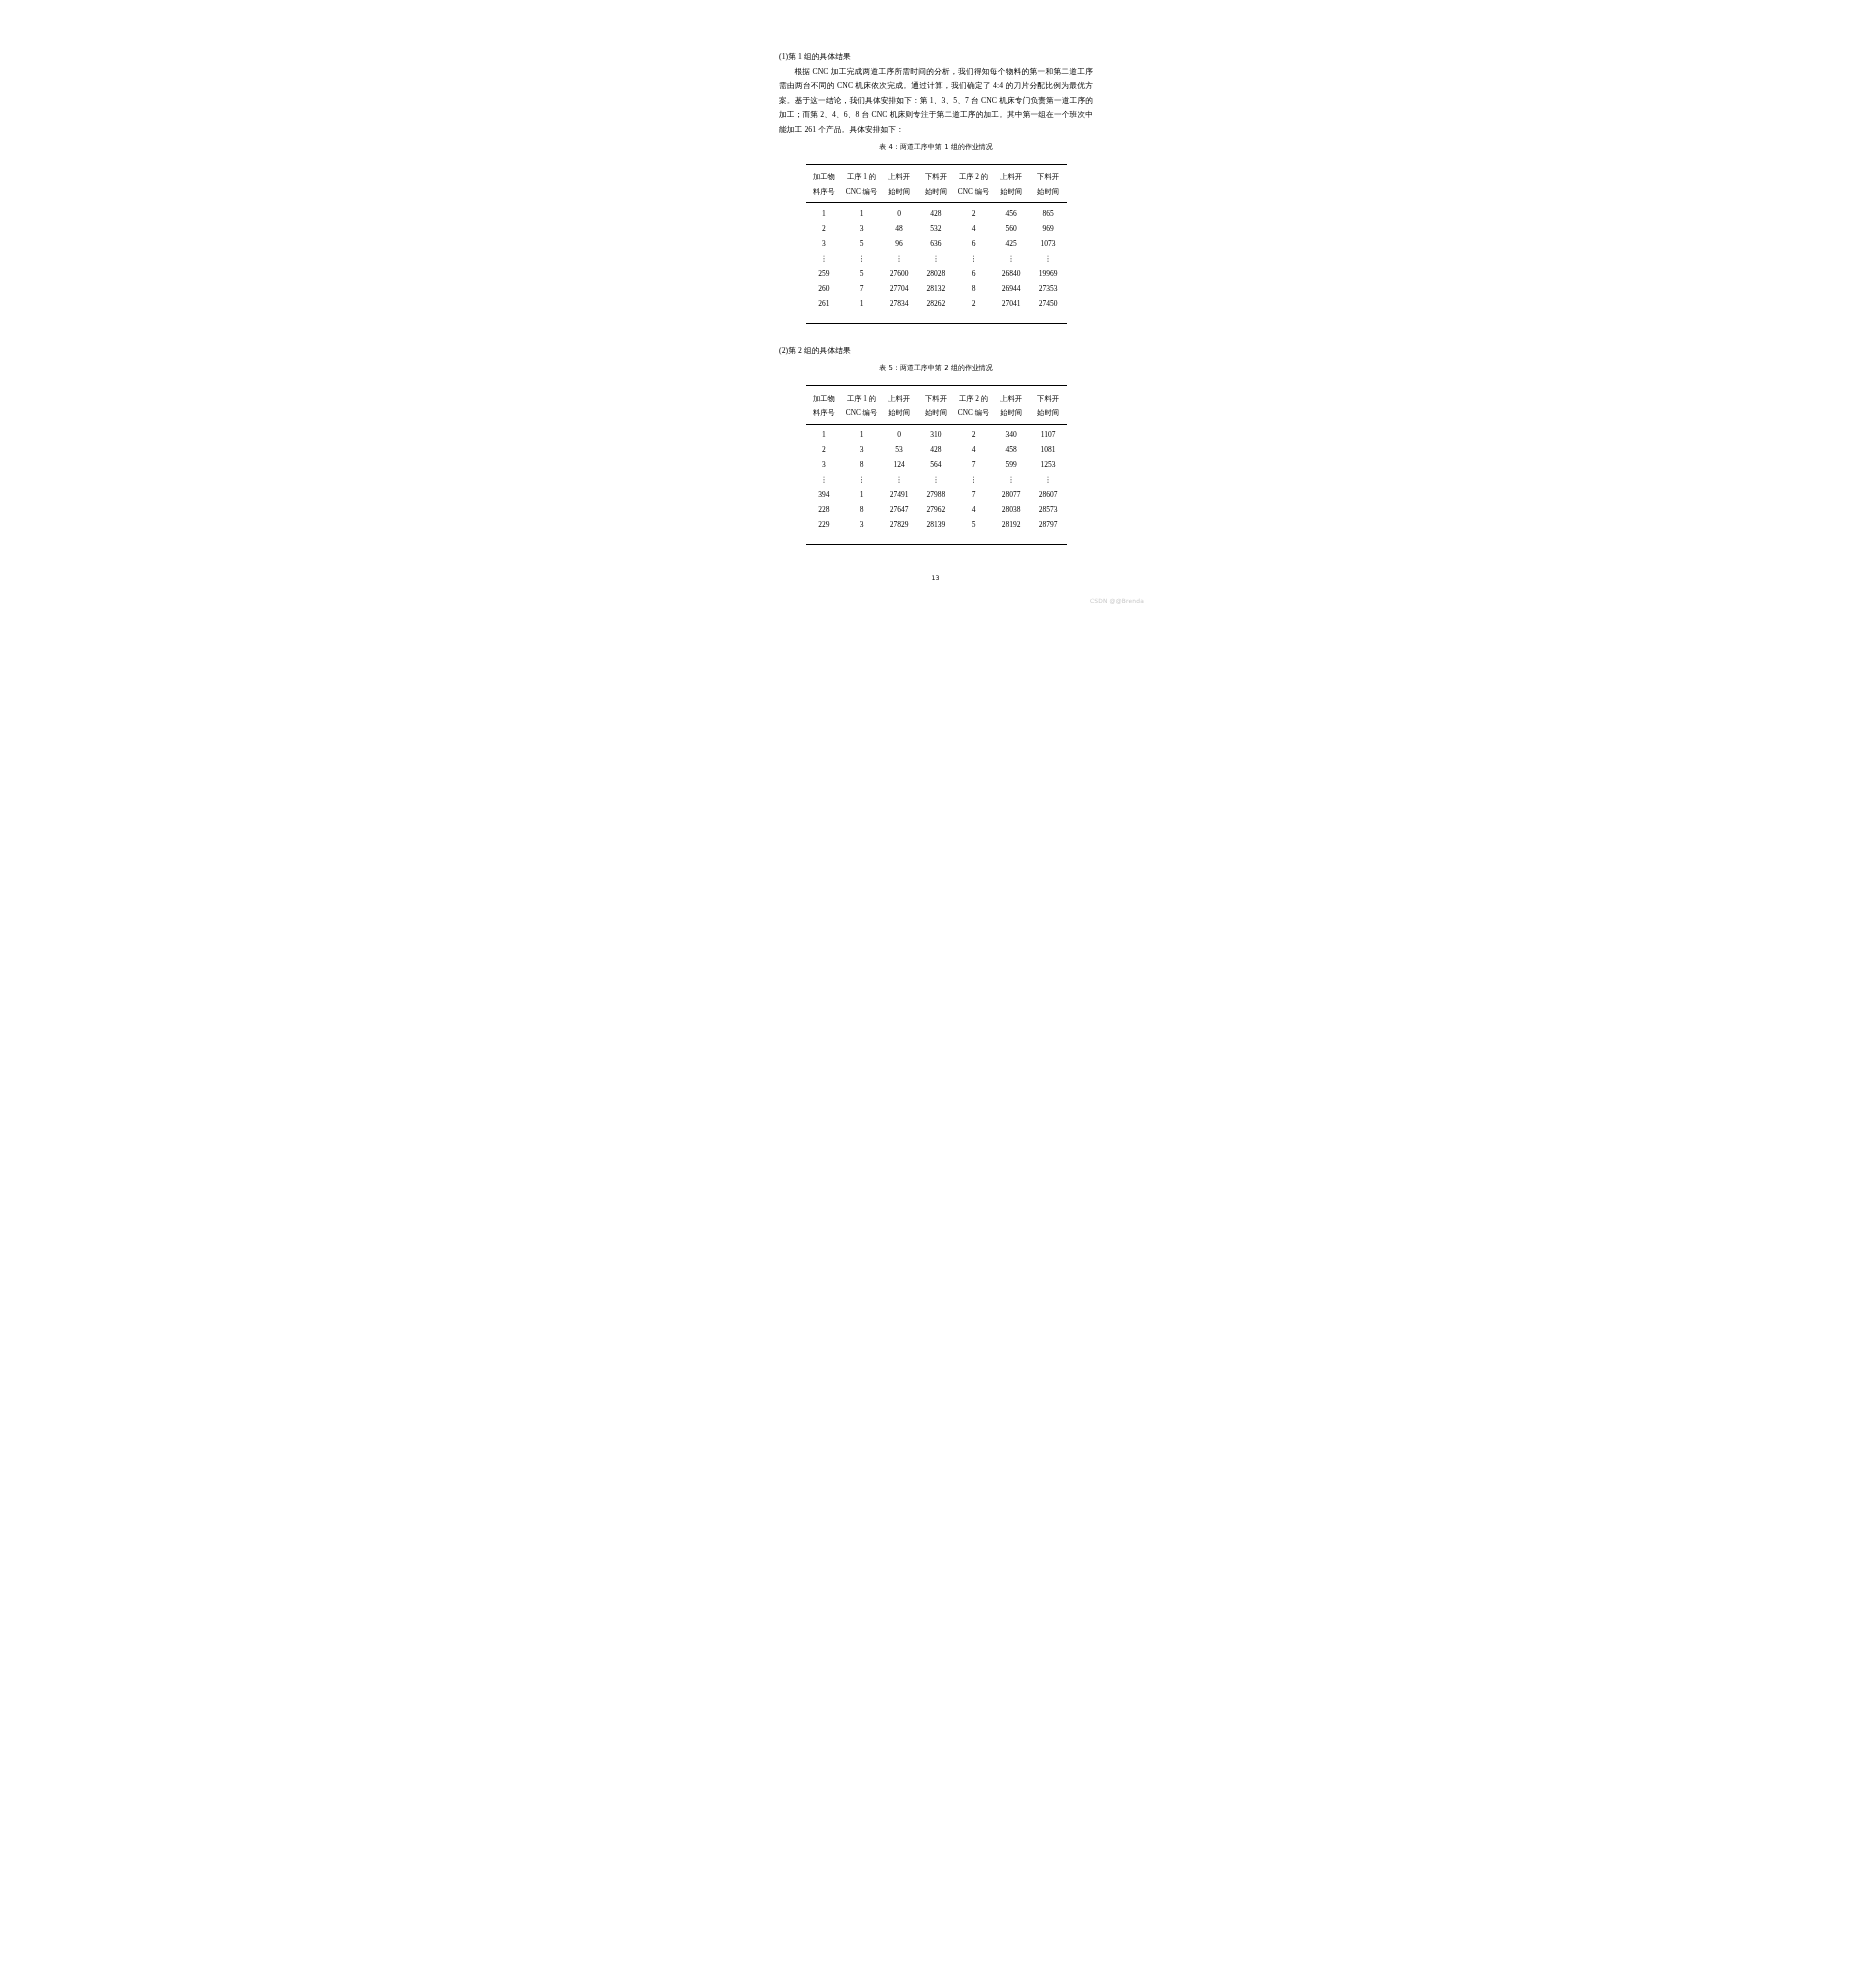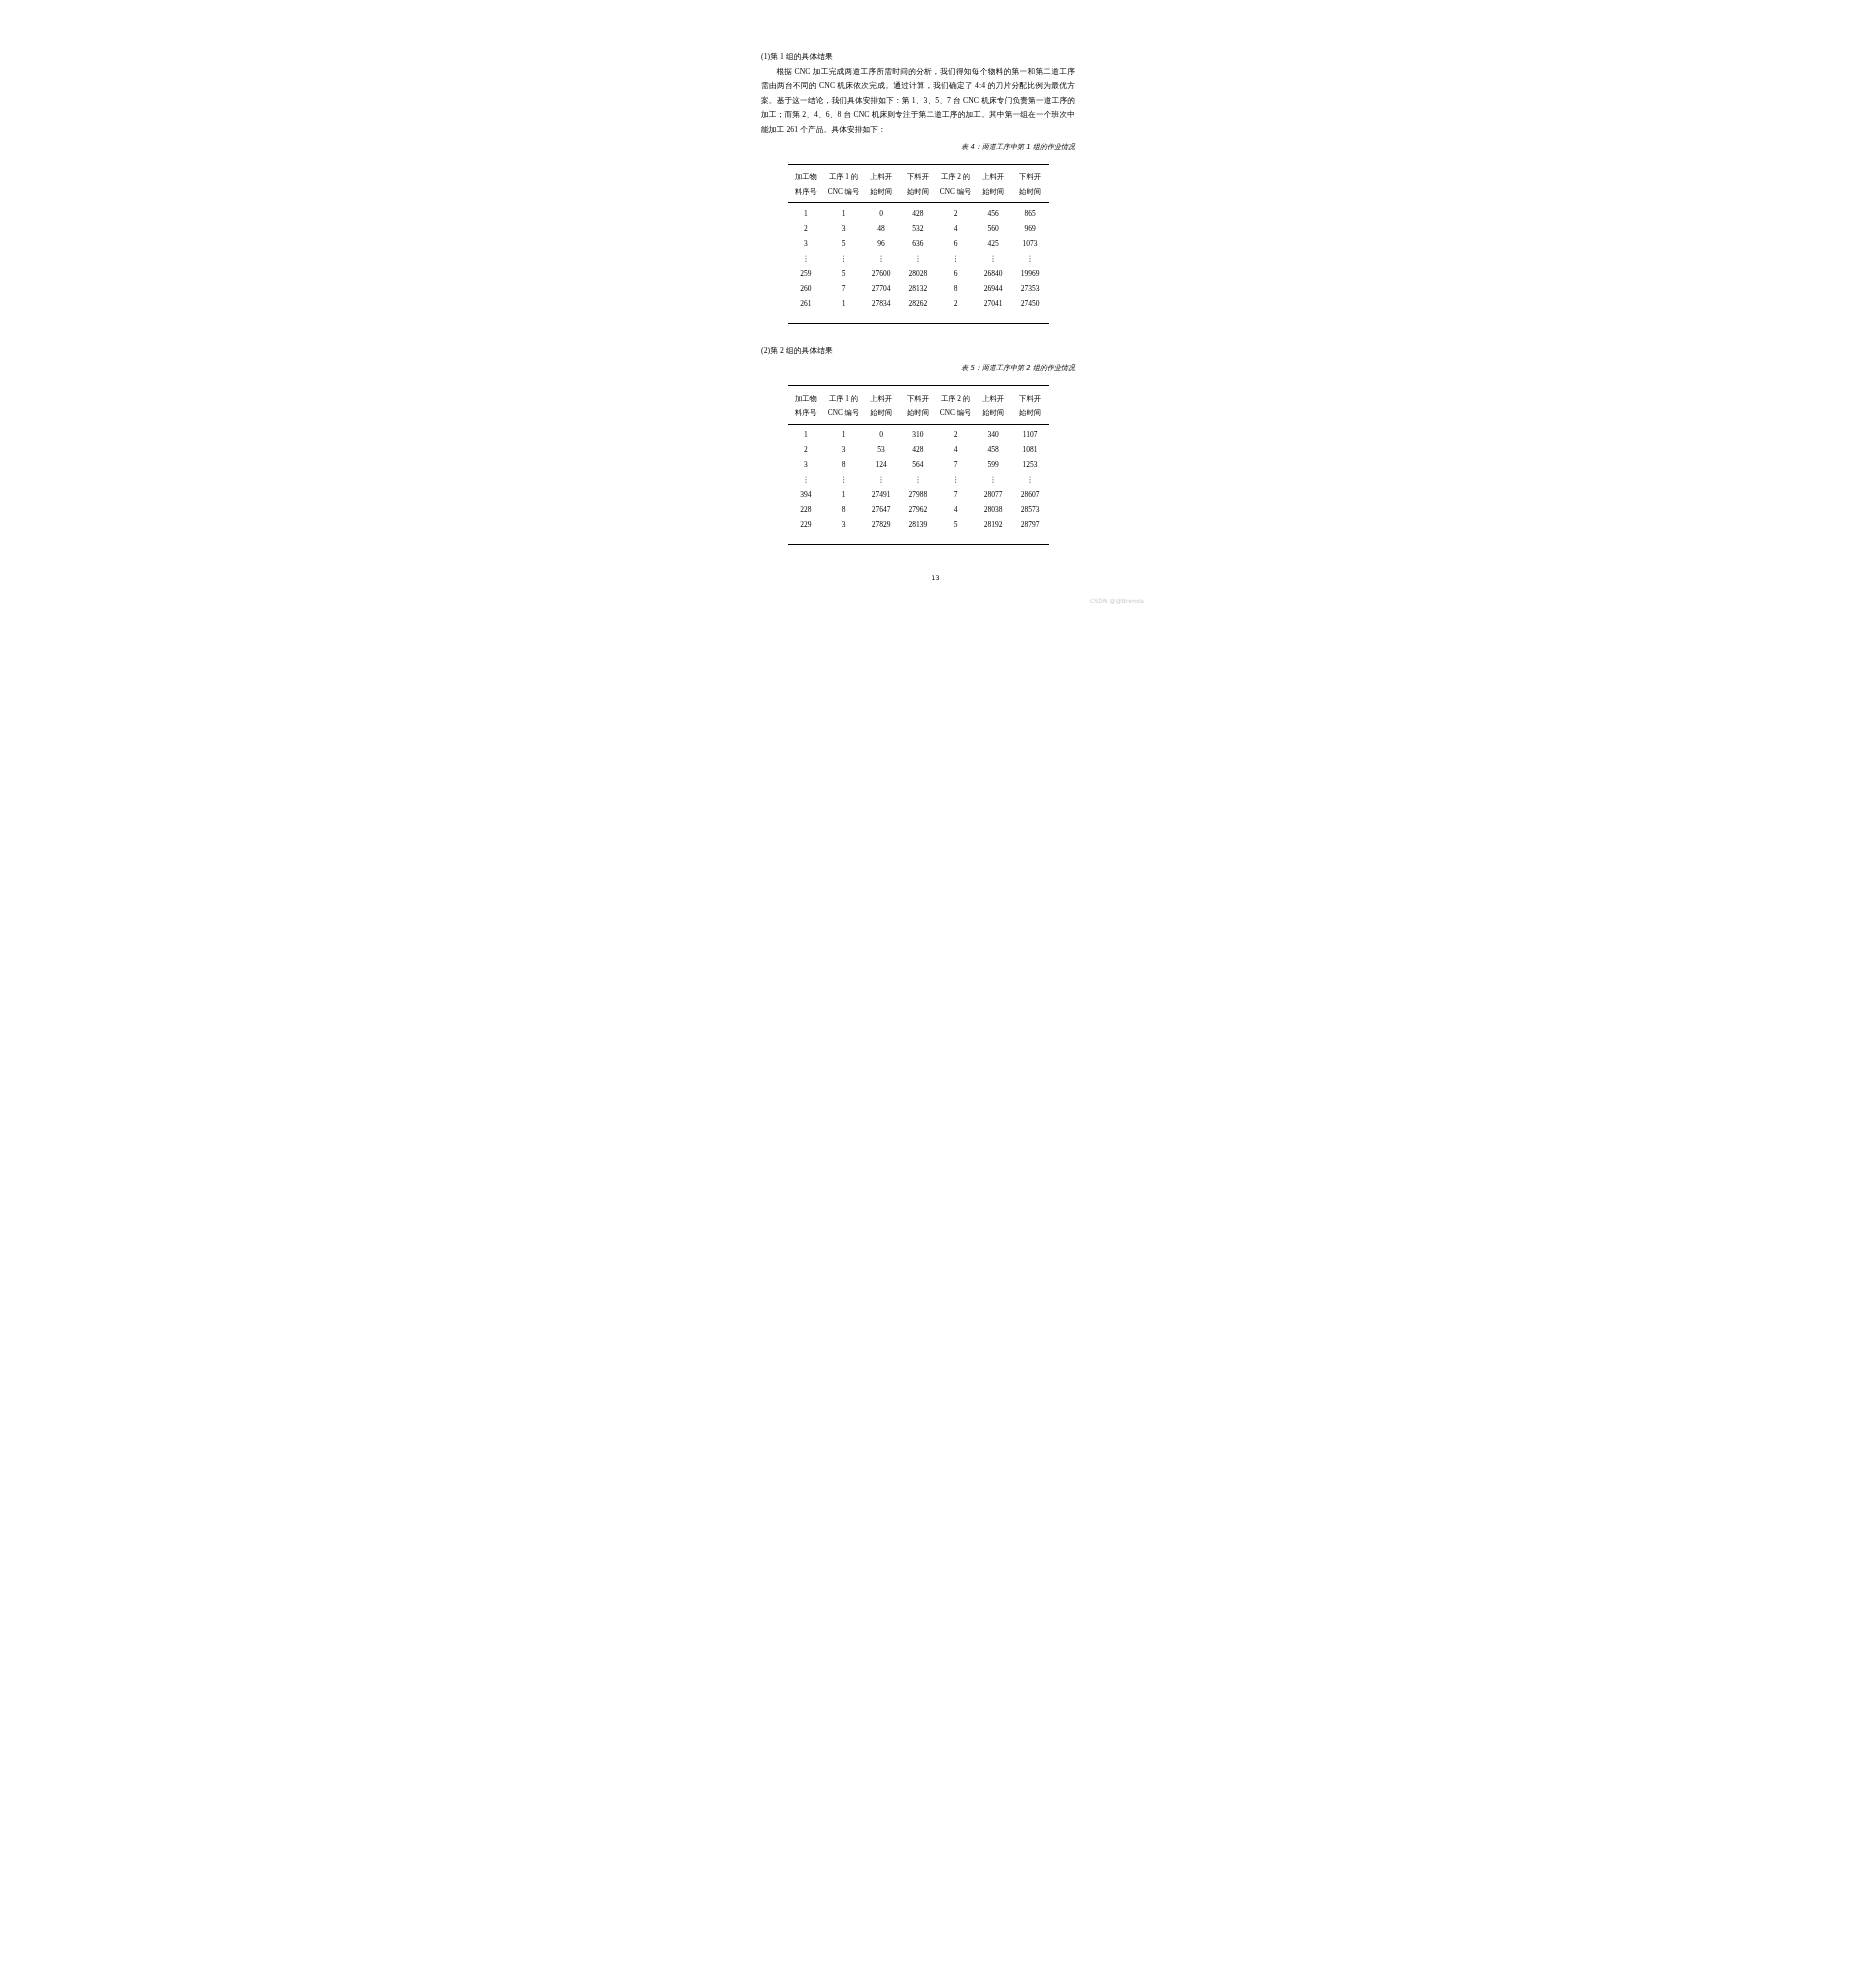--- a/index.html
+++ b/index.html
@@ -15,21 +15,21 @@
     position: relative;
     width: 431px;
     height: 609px;
     margin: 0 auto;
     background: #ffffff;
     box-sizing: border-box;
     overflow: hidden;
   }
   .content {
     position: absolute;
-    left: 41px;
+    left: 59px;
     top: 50px;
     width: 314px;
   }
   .para {
     font-size: 7.7px;
     line-height: 14.5px;
     text-align: justify;
     letter-spacing: 0.1px;
     margin: 0;
   }
@@ -42,26 +42,25 @@
   }
   .spacer-md { height: 8.6px; }
 
   table.data {
     border-collapse: collapse;
     margin: 12px auto;
     width: 261px;
     font-size: 7.5px;
   }
   .table-caption {
-    text-align: right;
+    text-align: center;
     font-size: 6.9px;
     font-family: "DejaVu Sans", sans-serif;
     margin: 4.7px 0 2.4px 0;
     letter-spacing: 0.1px;
-    font-style: italic;
   }
   table.data th, table.data td {
     text-align: center;
     padding: 0;
     font-weight: normal;
     font-size: 7.5px;
   }
   table.data thead th {
     line-height: 14.5px;
     font-size: 7.3px;

